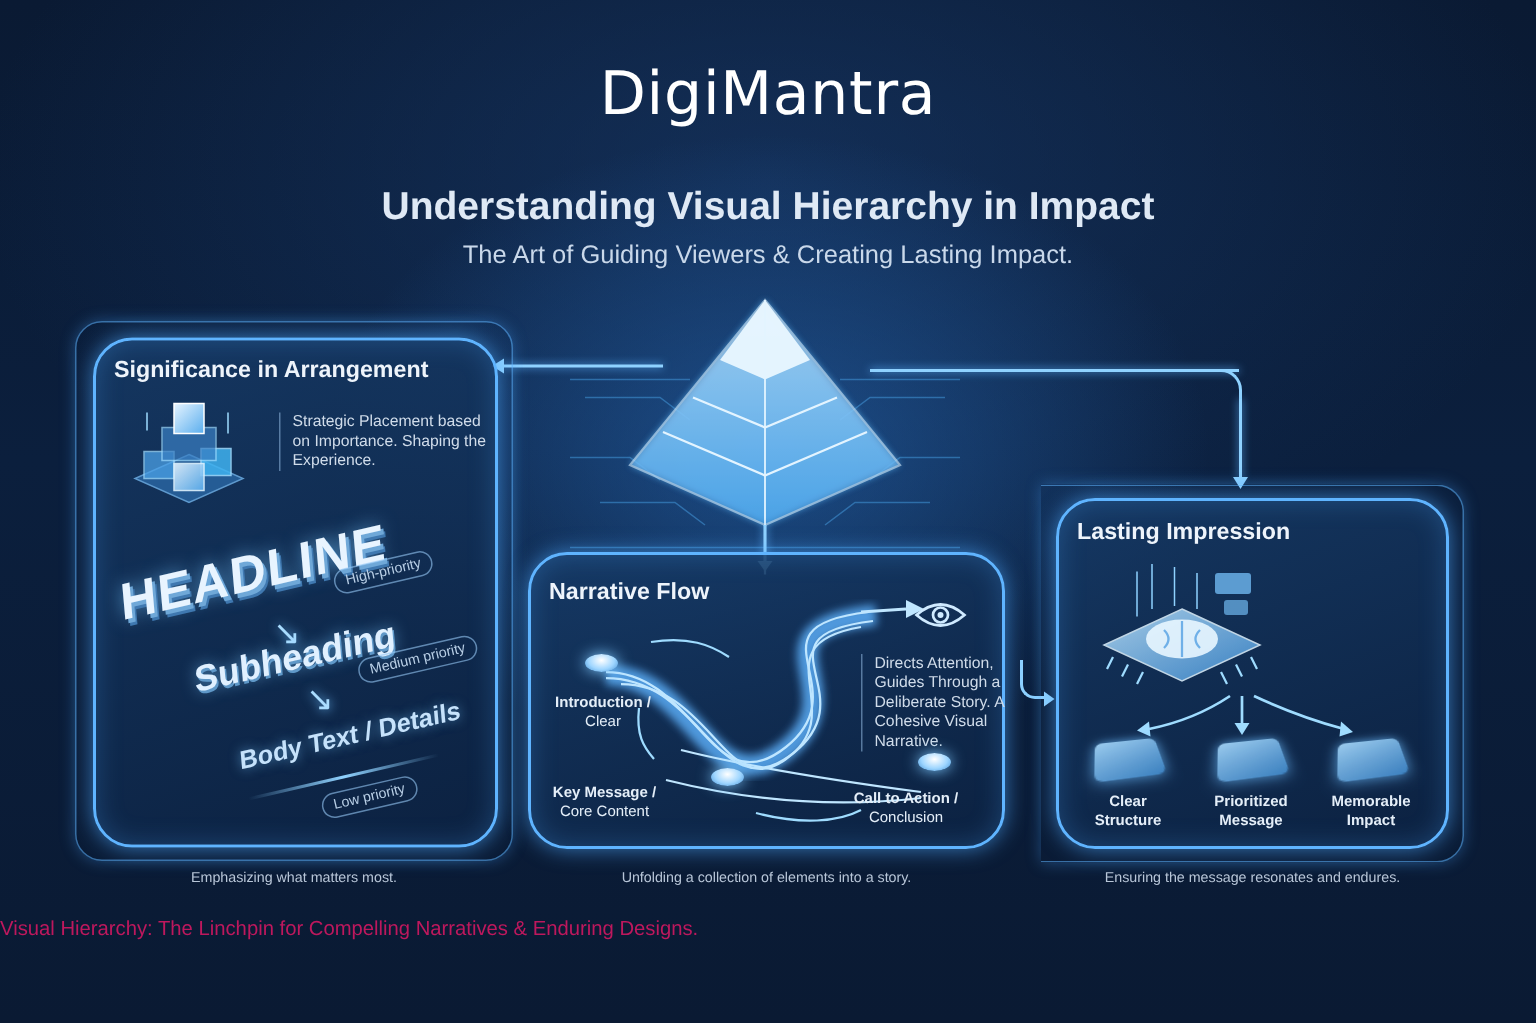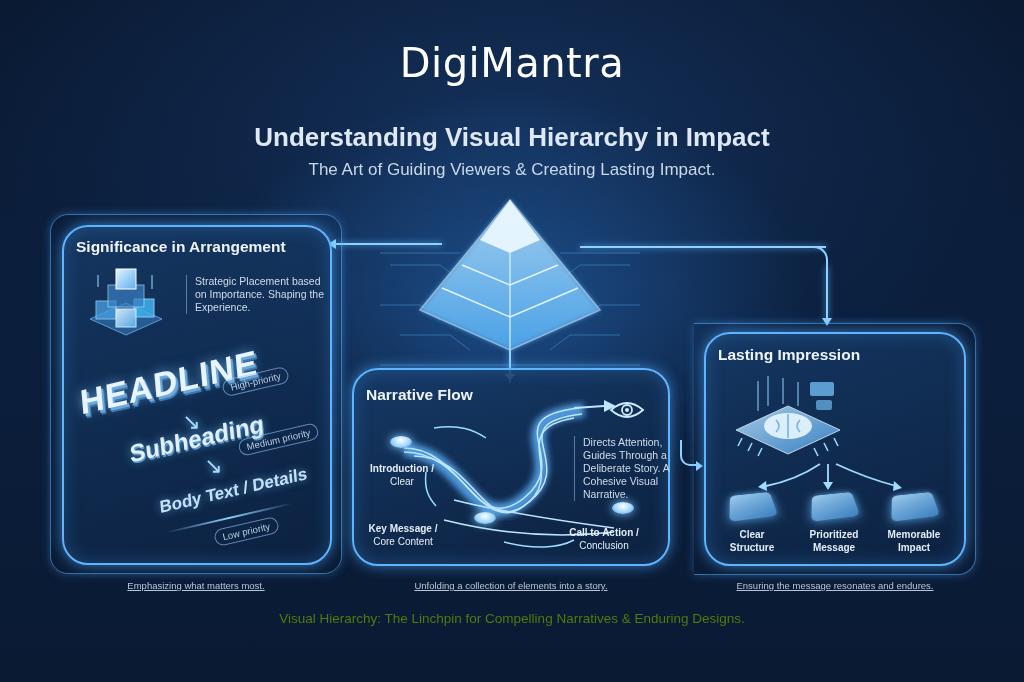--- a/index.html
+++ b/index.html
@@ -33,22 +33,22 @@
     background: linear-gradient(160deg, rgba(22,58,102,0.85), rgba(12,34,66,0.9));
     box-shadow: 0 0 14px rgba(80,170,255,0.65), inset 0 0 18px rgba(80,170,255,0.25);
   }
   .panel-outer {
     border: 1.5px solid rgba(95,180,255,0.55);
     border-radius: 18px;
     box-shadow: 0 0 10px rgba(80,170,255,0.35);
   }
   .panel-title { font-size: 15.5px; font-weight: bold; color: #eef4fb; }
   .desc { font-size: 10.5px; line-height: 13px; color: #d0dcea; border-left: 1px solid rgba(160,200,240,0.5); padding-left: 8px; }
-  .caption { font-size: 9.5px; color: #b8c6d8; text-align: center; text-decoration: underline; }
-  .footer { left: 0; width: 1024px; top: 611px; text-align: center; font-size: 13.5px; color: #4d7c0f; }
+  .caption { font-size: 9.5px; color: #b8c6d8; text-align: center; }
+  .footer { left: 0; width: 1024px; top: 611px; text-align: left; font-size: 13.5px; color: #be185d; }
 
   .connector { background: #8fd2ff; box-shadow: 0 0 6px #5fb4ff; }
   .arrow-head { width: 0; height: 0; }
 
   .headline {
     font-size: 34px; font-weight: bold; color: #e8f4ff; letter-spacing: 1px;
     transform: rotate(-13deg) skewX(-8deg);
     text-shadow: 2px 3px 0 #6fa8d8, 3px 5px 0 #3f78b0, 0 0 12px rgba(120,200,255,0.7);
   }
   .subheading {

